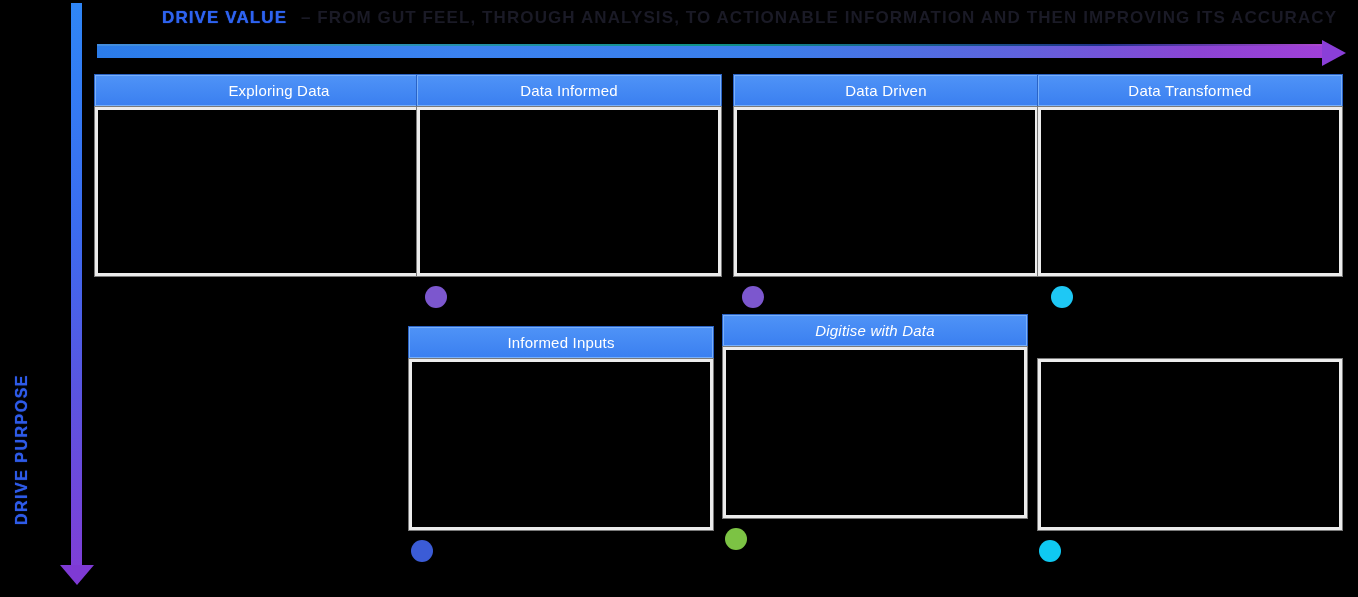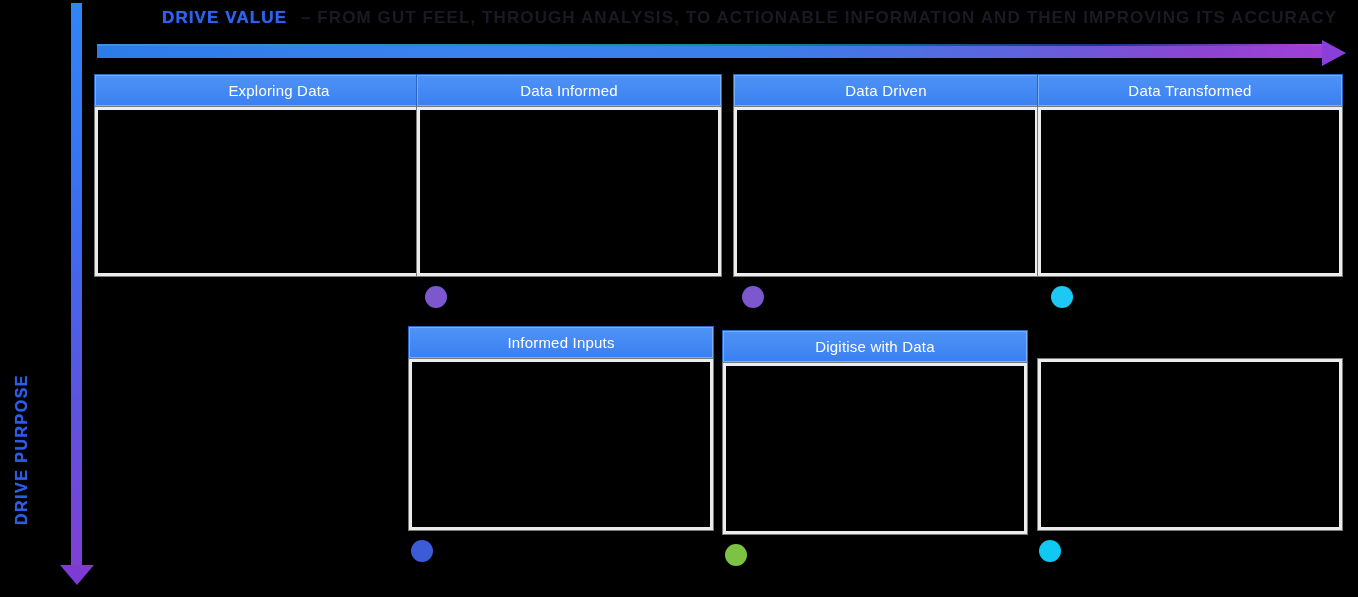--- a/index.html
+++ b/index.html
@@ -126,21 +126,21 @@
     <div class="card-body" style="top: 32px; height: 169px;"></div>
     <div class="card-marker" style="background: rgb(30, 200, 245); left: 13px; top: 211px;"></div>
   </div>
       <div class="card" style="left: 409px; top: 327px; width: 304px; height: 245px;">
     <div class="card-header">
       <span class="card-title">Informed Inputs</span>
     </div>
     <div class="card-body" style="top: 32px; height: 171px;"></div>
     <div class="card-marker" style="background: rgb(59, 92, 214); left: 2px; top: 213px;"></div>
   </div>
-      <div class="card" style="left: 723px; top: 331px; width: 304px; height: 245px;">
+      <div class="card" style="left: 723px; top: 315px; width: 304px; height: 245px; font-style: italic;">
     <div class="card-header">
       <span class="card-title">Digitise with Data</span>
     </div>
     <div class="card-body" style="top: 32px; height: 171px;"></div>
     <div class="card-marker" style="background: rgb(124, 195, 68); left: 2px; top: 213px;"></div>
   </div>
       <div class="card" style="left: 1038px; top: 327px; width: 304px; height: 245px;">
     <div class="card-body" style="top: 32px; height: 171px;"></div>
     <div class="card-marker" style="background: rgb(15, 201, 242); left: 1px; top: 213px;"></div>
   </div>

